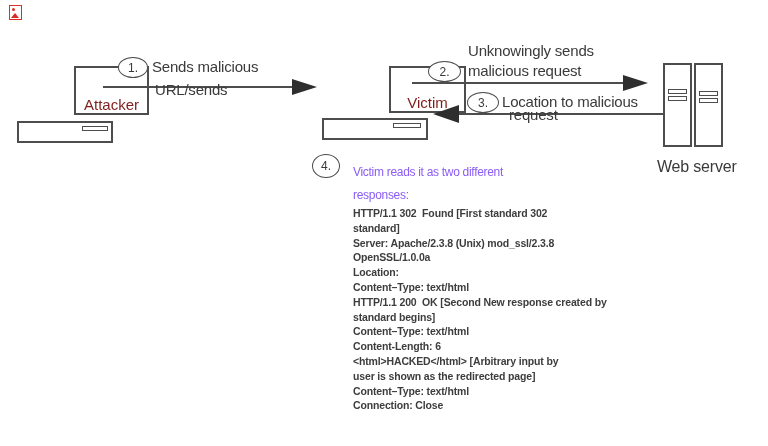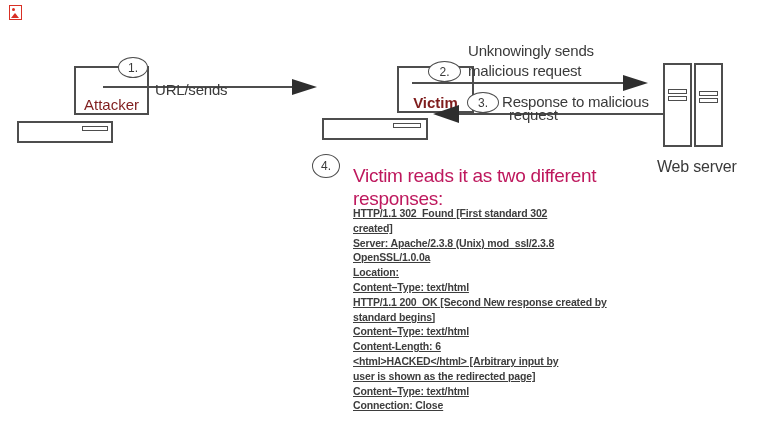--- a/index.html
+++ b/index.html
@@ -37,25 +37,25 @@
     font-size:12px; color:#3a3a3a; background:#ffffff;
   }
 
   .lbl { position:absolute; font-size:15px; color:#3a3a3a; white-space:pre; letter-spacing:-0.2px; }
 
   
   .tower { position:absolute; width:25px; height:80px; border:2px solid #4d4d4d; background:#ffffff; }
   .tbar { position:absolute; left:3px; width:17px; height:3px; border:1.5px solid #4d4d4d; background:#ffffff; }
 
   
-  .heading { position:absolute; font-size:19px; letter-spacing:-0.3px; color:#be185d; white-space:pre; }
+  .heading { position:absolute; font-size:12px; letter-spacing:-0.3px; color:#8b5cf6; white-space:pre; }
   #http-block { position:absolute; left:353px; top:206px; width:300px; }
   .http-line {
     font-size:10.5px; font-weight:700; letter-spacing:-0.15px;
-    line-height:14.8px; height:14.8px; color:#3d3d3d; white-space:pre;text-decoration:underline;
+    line-height:14.8px; height:14.8px; color:#3d3d3d; white-space:pre;
   }
 
   
   #broken { position:absolute; left:9px; top:5px; width:11px; height:13px; border:1.5px solid #d93025; }
   #broken .dot { position:absolute; left:2px; top:2px; width:3px; height:3px; border-radius:50%; background:#d93025; }
   #broken .hill { position:absolute; left:1px; bottom:1px; width:0; height:0;
     border-left:4px solid transparent; border-right:4px solid transparent; border-bottom:5px solid #d93025; }
 </style>
 </head>
 <body>
@@ -71,63 +71,64 @@
     <span>Attacker</span>
   </div>
   <div class="base" style="left:17px; top:121px; width:92px; height:18px;"></div>
   <div class="slot" style="left:82px; top:126px; width:24px; height:3px;"></div>
 
   <div class="hline" style="left:103px; top:86px; width:190px;"></div>
   <div class="head-right" style="left:292px; top:79px;"></div>
   <div class="numcircle" style="left:118px; top:57px; width:28px; height:19px;">
     <span>1.</span>
   </div>
+  <div class="lbl" style="left:152px; top:58px;">Sends malicious</div>
   <div class="lbl" style="left:155px; top:81px;">URL/sends</div>
 
-  <div class="monitor" style="left:351px; top:66px; width:73px; height:43px;font-weight:bold;">
+  <div class="monitor" style="left:343px; top:66px; width:73px; height:43px;">
     <span>Victim</span>
   </div>
   <div class="base" style="left:322px; top:118px; width:102px; height:18px;"></div>
   <div class="slot" style="left:393px; top:123px; width:26px; height:3px;"></div>
 
   <div class="hline" style="left:412px; top:82px; width:212px;"></div>
   <div class="head-right" style="left:623px; top:75px;"></div>
   <div class="numcircle" style="left:428px; top:61px; width:31px; height:19px;">
     <span>2.</span>
   </div>
   <div class="lbl" style="left:468px; top:42px;">Unknowingly sends</div>
   <div class="lbl" style="left:468px; top:62px;">malicious request</div>
 
   <div class="hline" style="left:458px; top:113px; width:205px;"></div>
   <div class="head-left" style="left:433px; top:105px;"></div>
   <div class="numcircle" style="left:467px; top:92px; width:30px; height:19px;">
     <span>3.</span>
   </div>
-  <div class="lbl" style="left:502px; top:93px;">Response to malicious</div>
+  <div class="lbl" style="left:502px; top:93px;">Location to malicious</div>
   <div class="lbl" style="left:509px; top:106px;">request</div>
 
   <div class="tower" style="left:663px; top:63px;">
     <div class="tbar" style="top:24px;"></div>
     <div class="tbar" style="top:31px;"></div>
   </div>
   <div class="tower" style="left:694px; top:63px;">
     <div class="tbar" style="top:26px;"></div>
     <div class="tbar" style="top:33px;"></div>
   </div>
   <div class="lbl" style="left:657px; top:158px; font-size:16px;">Web server</div>
 
   <div class="numcircle" style="left:312px; top:154px; width:26px; height:22px;">
     <span>4.</span>
   </div>
   <div class="heading" style="left:353px; top:165px;">Victim reads it as two different</div>
   <div class="heading" style="left:353px; top:188px;">responses:</div>
 
   <div id="http-block">
     <div class="http-line">HTTP/1.1 302  Found [First standard 302</div>
-    <div class="http-line">created]</div>
+    <div class="http-line">standard]</div>
     <div class="http-line">Server: Apache/2.3.8 (Unix) mod_ssl/2.3.8</div>
     <div class="http-line">OpenSSL/1.0.0a</div>
     <div class="http-line">Location:</div>
     <div class="http-line">Content–Type: text/html</div>
     <div class="http-line">HTTP/1.1 200  OK [Second New response created by</div>
     <div class="http-line">standard begins]</div>
     <div class="http-line">Content–Type: text/html</div>
     <div class="http-line">Content-Length: 6</div>
     <div class="http-line">&lt;html&gt;HACKED&lt;/html&gt; [Arbitrary input by</div>
     <div class="http-line">user is shown as the redirected page]</div>

